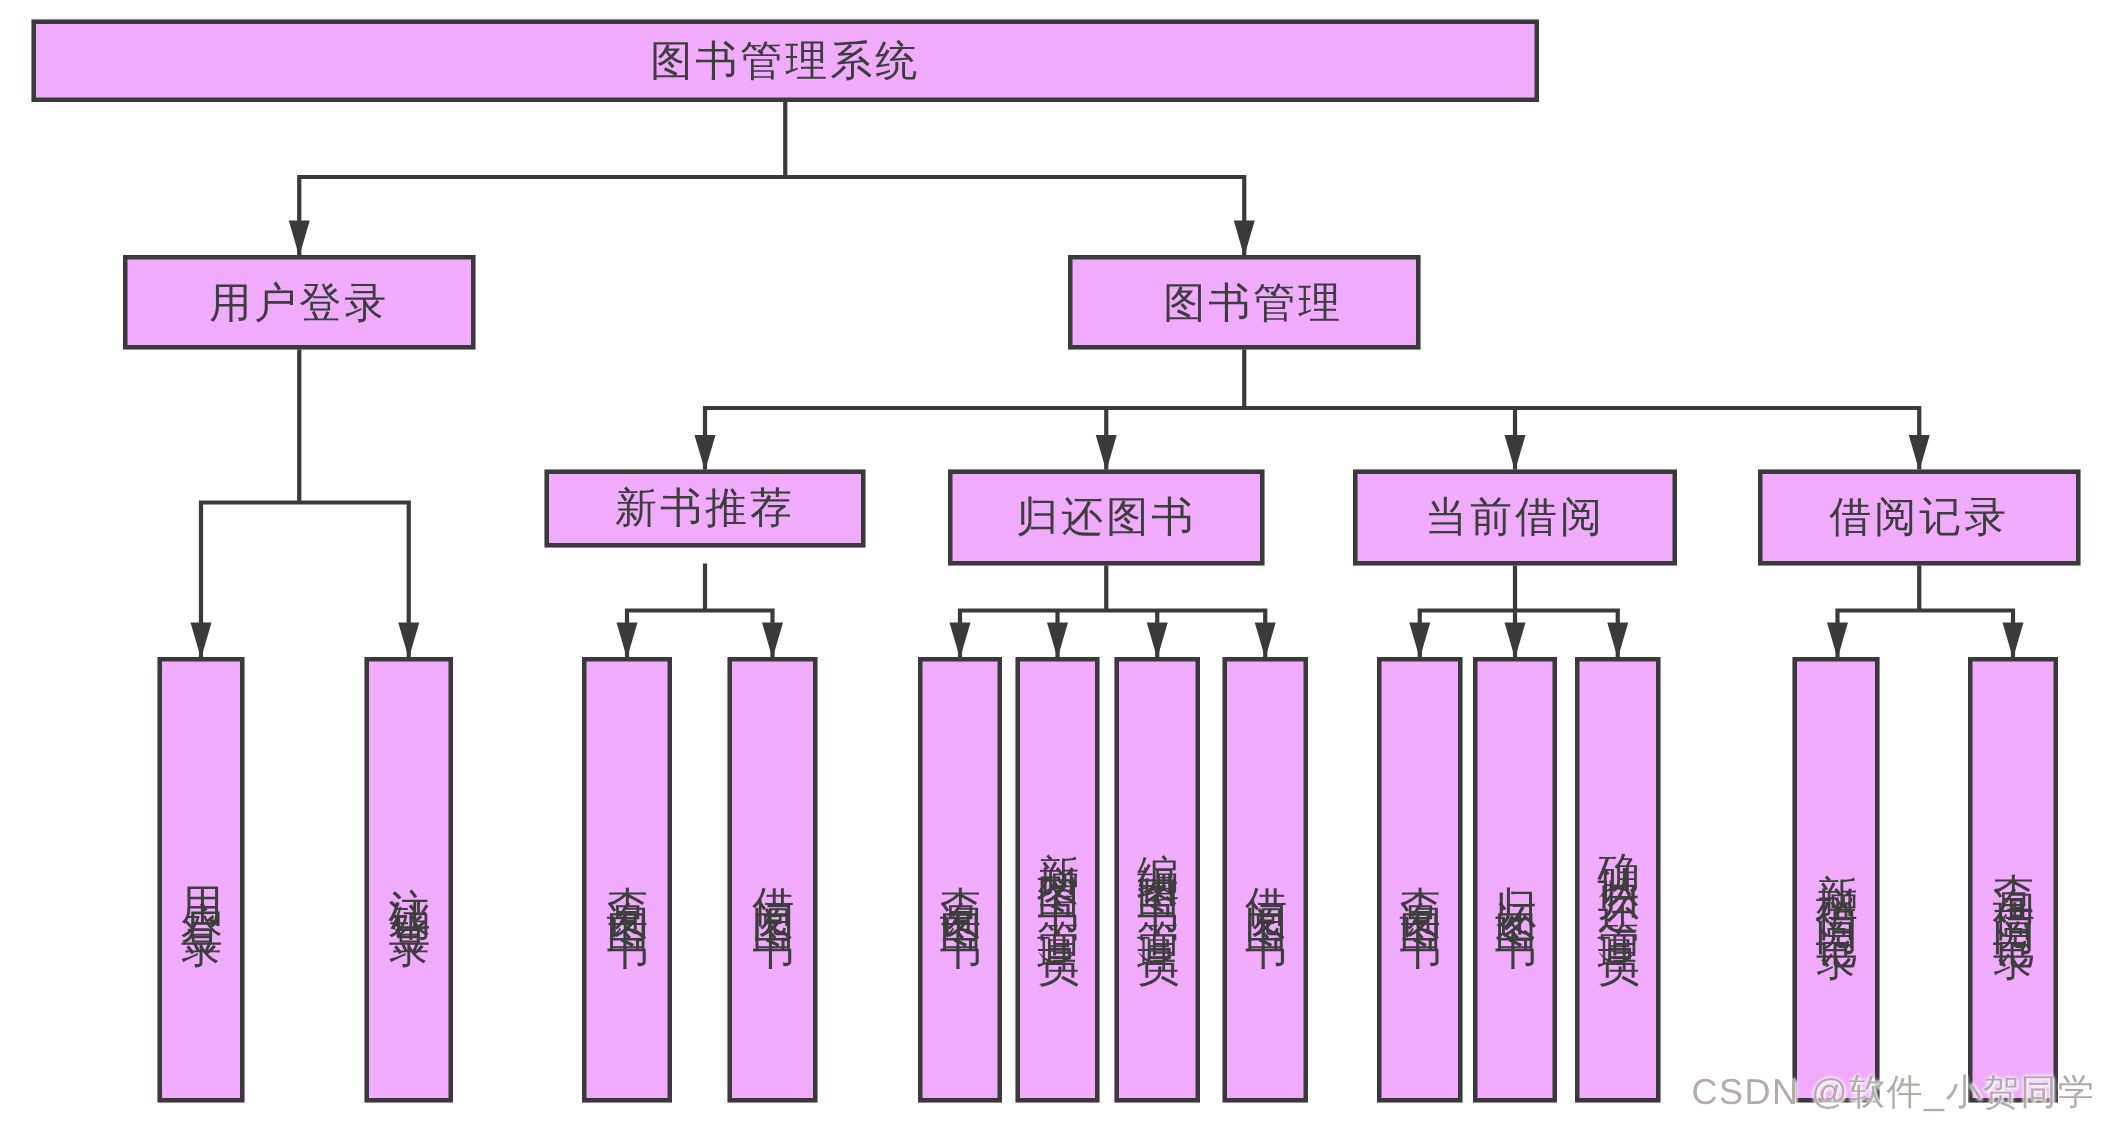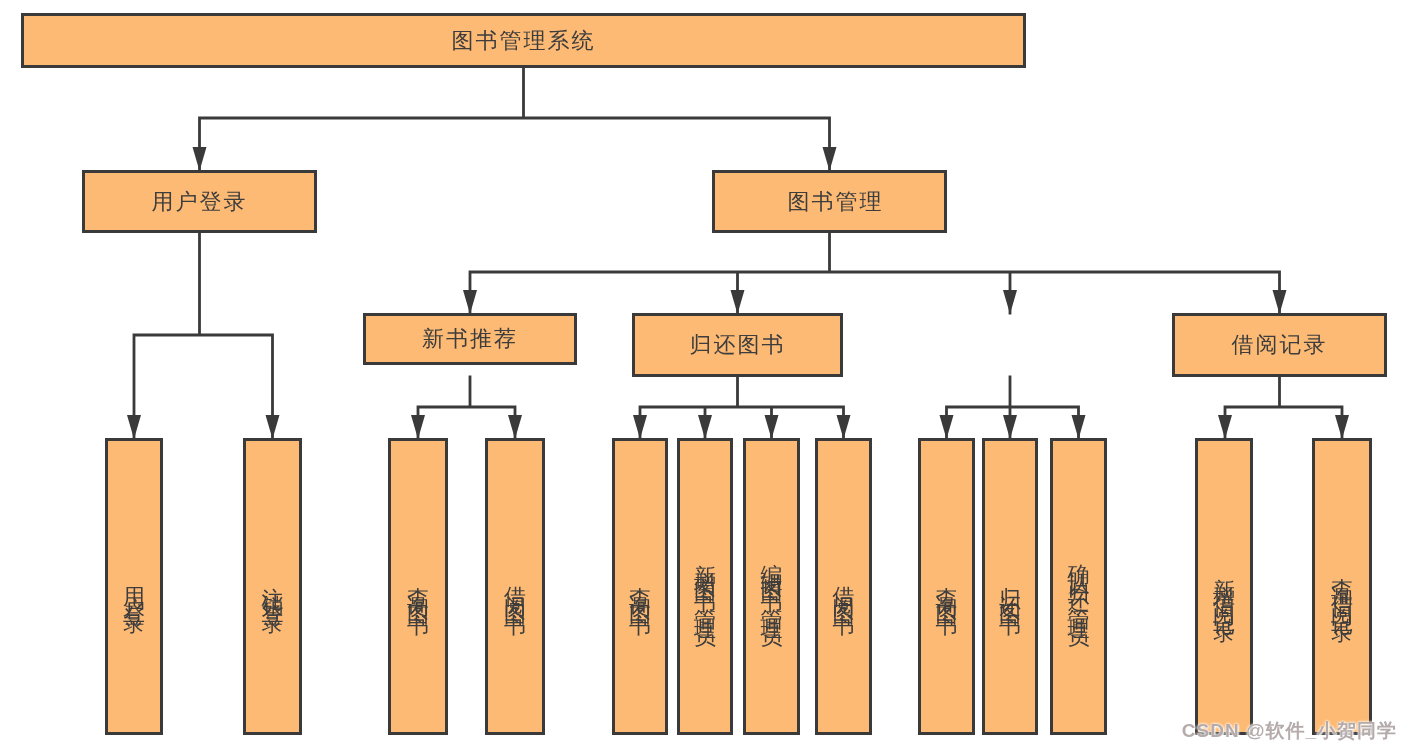--- a/index.html
+++ b/index.html
@@ -14,24 +14,24 @@
     width:1405px;height:747px;
     background:var(--bg);
     overflow:hidden;
     font-family:"Liberation Sans","DejaVu Sans",sans-serif;
   }
   #wires{position:absolute;left:0;top:0;width:1405px;height:747px;}
   .node{
     position:absolute;
     box-sizing:border-box;
     border:3px solid var(--line);
-    background:#fdba74;
+    background:#f0abfc;
     display:flex;align-items:center;justify-content:center;
     color:var(--text);
-    font-size:22px;
+    font-size:28px;
     z-index:2;
   }
   .node .lbl{white-space:nowrap;letter-spacing:2px;}
   .vert .lbl{
     writing-mode:vertical-rl;
     text-orientation:mixed;
     letter-spacing:9px;
     white-space:nowrap;
   }
   
@@ -55,27 +55,26 @@
   #n13{left:743px; width:57px;}
   #n14{left:815px; width:57px;}
   #n15{left:918px; width:57px;}
   #n16{left:982px; width:56px;}
   #n17{left:1050px;width:57px;}
   #n18{left:1195px;width:58px;}
   #n19{left:1312px;width:60px;}
   #watermark{
     position:absolute;
     right:8px;bottom:3px;
-    font-size:19px;
+    font-size:24px;
     color:var(--watermark);
     letter-spacing:1px;
     text-shadow:0 0 2px #fff,0 0 3px #fff,1px 1px 2px #fff;
     z-index:5;
     white-space:nowrap;
-    font-weight:bold;
   }
 </style>
 </head>
 <body>
 
 <div id="canvas">
 
   <svg id="wires" viewBox="0 0 1405 747" xmlns="http://www.w3.org/2000/svg">
       <path d="M 523.5 68 V 118 M 199.5 118 H 829.5 M 199.5 118 V 170 M 829.5 118 V 170 M 199.5 233 V 335 M 134 335 H 272.5 M 134 335 V 438 M 272.5 335 V 438 M 829.5 233 V 272 M 470 272 H 1279.5 M 470 272 V 313 M 737.5 272 V 313 M 1010 272 V 313 M 1279.5 272 V 313 M 470 377 V 407 M 418 407 H 515 M 418 407 V 438 M 515 407 V 438 M 737.5 377 V 407 M 640 407 H 843.5 M 640 407 V 438 M 705 407 V 438 M 771.5 407 V 438 M 843.5 407 V 438 M 1010 377 V 407 M 946.5 407 H 1078.5 M 946.5 407 V 438 M 1010 407 V 438 M 1078.5 407 V 438 M 1279.5 377 V 407 M 1225 407 H 1342 M 1225 407 V 438 M 1342 407 V 438 " stroke="var(--line)" stroke-width="2.8" fill="none" stroke-linecap="square"></path>
       <polygon points="192.5,147 206.5,147 199.5,171" fill="var(--line)"></polygon>
@@ -108,20 +107,23 @@
   </div>
   <div class="node" id="n2">
     <span class="lbl">图书管理</span>
   </div>
 
   <div class="node" id="n3">
     <span class="lbl">新书推荐</span>
   </div>
   <div class="node" id="n4">
     <span class="lbl">归还图书</span>
+  </div>
+  <div class="node" id="n5">
+    <span class="lbl">当前借阅</span>
   </div>
   <div class="node" id="n6">
     <span class="lbl">借阅记录</span>
   </div>
 
   <div class="node vert" id="n7">
     <span class="lbl">用户登录</span>
   </div>
   <div class="node vert" id="n8">
     <span class="lbl">注销登录</span>

